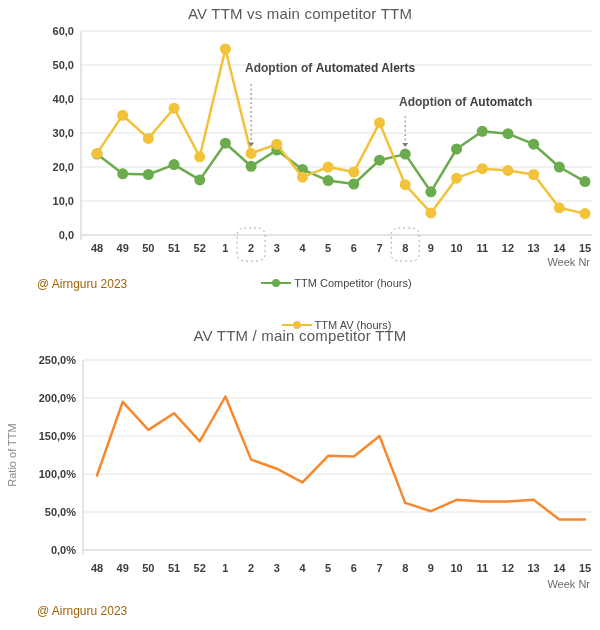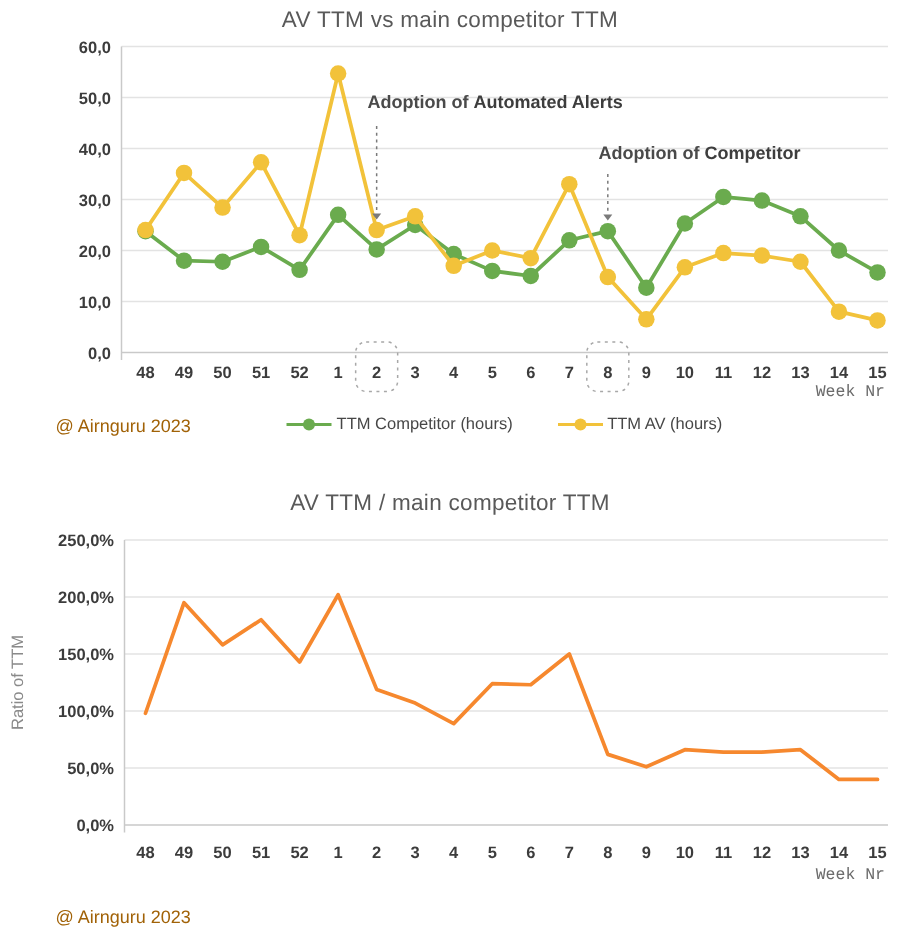--- a/index.html
+++ b/index.html
@@ -21,34 +21,34 @@
     font-family:"Liberation Sans",sans-serif;
     font-size:11px;font-weight:bold;fill:#3c3c3c;
   }
   .annotation{
     position:absolute;font-size:12px;color:#4a4a4a;white-space:nowrap;font-weight:bold;
   }
   .annotation b{color:#3d3d3d;}
   #annotation-alerts{left:245px;top:61px;}
   #annotation-automatch{left:399px;top:95px;}
   .week-nr{
-    position:absolute;right:10px;font-size:11px;color:#6b6b6b;font-family:Liberation Mono, monospace;
+    position:absolute;right:10px;font-size:11px;color:#6b6b6b;
   }
   #top-week-nr{top:256px;}
   #bottom-week-nr{top:268px;}
   .watermark{
     position:absolute;left:37px;font-size:12px;color:#a16207;white-space:nowrap;
   }
   #top-watermark{top:277px;}
   #bottom-watermark{top:294px;}
   .legend{
     position:absolute;left:81px;width:511px;display:flex;
     justify-content:center;align-items:center;gap:30px;
   }
-  #top-legend{top:277px;}
+  #top-legend{top:277px;flex-direction:column;}
   #bottom-legend{top:294px;}
   .legend-item{display:flex;align-items:center;gap:3px;font-size:11px;color:#474747;}
   .legend-marker{position:relative;width:30px;height:9px;flex:0 0 30px;}
   .legend-line{position:absolute;left:0;top:3px;width:30px;height:2.5px;}
   .legend-dot{position:absolute;left:11px;top:0.5px;width:8px;height:8px;border-radius:50%;}
   .y-axis-title{
     position:absolute;left:-27px;top:138px;width:80px;height:14px;
     text-align:center;font-size:11px;color:#8a8a8a;
     transform:rotate(-90deg);
   }
@@ -140,21 +140,21 @@
       <text x="456.57894736842104" y="252" text-anchor="middle" class="tick">10</text>
       <text x="482.2631578947368" y="252" text-anchor="middle" class="tick">11</text>
       <text x="507.94736842105266" y="252" text-anchor="middle" class="tick">12</text>
       <text x="533.6315789473684" y="252" text-anchor="middle" class="tick">13</text>
       <text x="559.3157894736842" y="252" text-anchor="middle" class="tick">14</text>
       <text x="585" y="252" text-anchor="middle" class="tick">15</text>
     </svg>
 
   <div class="annotation" id="annotation-alerts"><span>Adoption of </span><b>Automated Alerts</b></div>
 
-  <div class="annotation" id="annotation-automatch"><span>Adoption of </span><b>Competitor</b></div>
+  <div class="annotation" id="annotation-automatch"><span>Adoption of </span><b>Automatch</b></div>
 
   <div class="week-nr" id="top-week-nr">Week Nr</div>
 
   <div class="watermark" id="top-watermark">@ Airnguru 2023</div>
 
   <div class="legend" id="top-legend">
     <div class="legend-item">
       <span class="legend-marker">
           <span class="legend-line" style="background: rgb(106, 171, 78);"></span>
           <span class="legend-dot" style="background: rgb(106, 171, 78);"></span>

